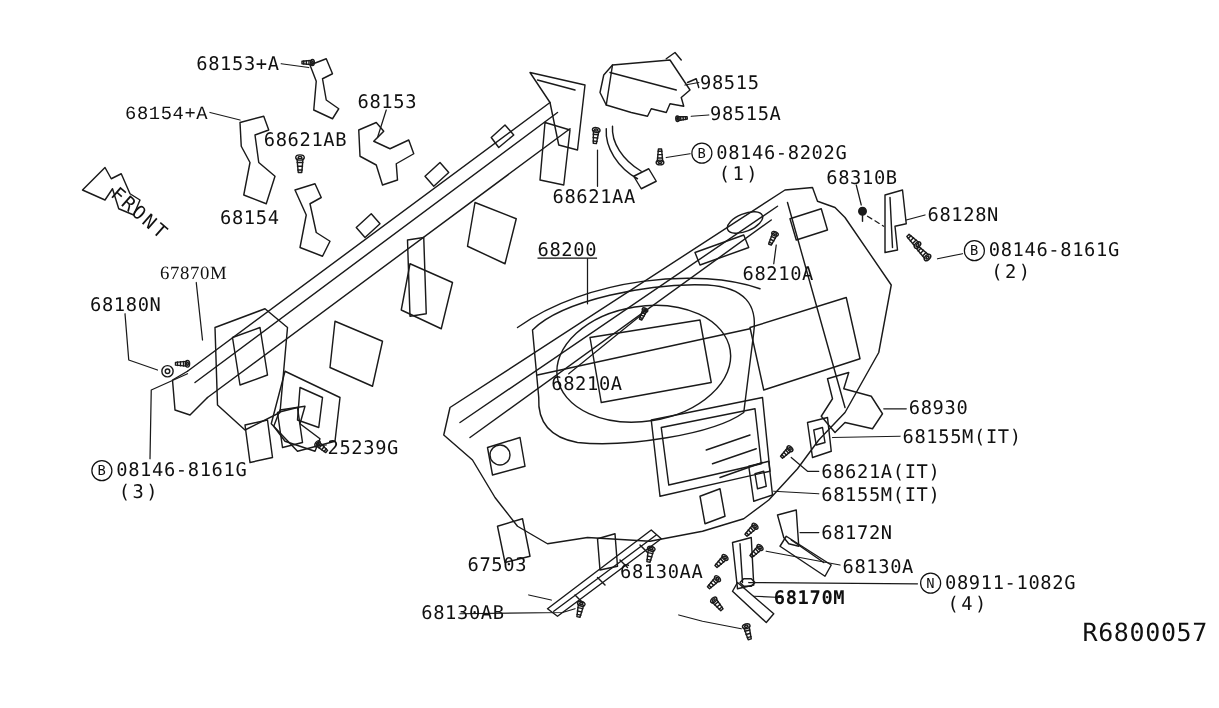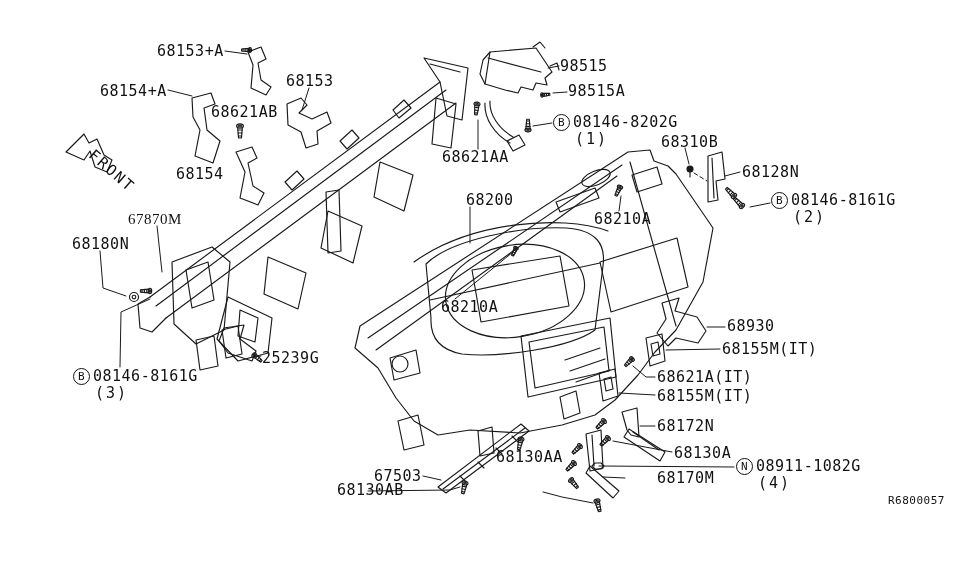--- a/index.html
+++ b/index.html
@@ -9,21 +9,21 @@
   .callout{position:absolute;white-space:nowrap;line-height:15px;font-size:15px;
            letter-spacing:0.5px;color:#111;}
   .callout .row{display:flex;align-items:center;}
   .callout .circ{display:inline-flex;align-items:center;justify-content:center;
            width:17px;height:17px;border:1.4px solid #111;border-radius:50%;
            font-size:11px;line-height:11px;margin-right:3px;box-sizing:border-box;
            flex:0 0 auto;}
   .callout .qty{display:block;margin-left:22px;letter-spacing:2px;margin-top:1px;}
   .front-label{position:absolute;left:97px;top:146px;font-size:15px;letter-spacing:2px;
            transform:rotate(41deg);transform-origin:left top;}
-  .ref-code{position:absolute;left:888px;top:494px;font-size:11px;letter-spacing:0.5px;text-align:right;}
+  .ref-code{position:absolute;left:866px;top:494px;font-size:20px;letter-spacing:0.5px;text-align:right;}
   svg *{vector-effect:non-scaling-stroke;}
 </style>
 </head>
 <body>
 
 <div id="stage">
 
   <svg id="drawing" width="975" height="566" viewBox="0 0 975 566" fill="none" stroke="#1a1a1a" stroke-width="1.15" stroke-linejoin="round" stroke-linecap="round">
 
     <defs>
@@ -227,21 +227,21 @@
   <div class="ref-code">R6800057</div>
 
   <div>
       <div class="callout" style="left: 157px; top: 44px;">
     <span class="row">
 
       <span>68153+A</span>
     </span>
 
   </div>
-      <div class="callout" style="left: 100px; top: 84px;">
+      <div class="callout" style="left: 100px; top: 84px; font-family: Liberation Mono, monospace;">
     <span class="row">
 
       <span>68154+A</span>
     </span>
 
   </div>
       <div class="callout" style="left: 286px; top: 74px;">
     <span class="row">
 
       <span>68153</span>
@@ -332,21 +332,21 @@
     </span>
 
   </div>
       <div class="callout" style="left: 771px; top: 192px;">
     <span class="row">
       <span class="circ">B</span>
       <span>08146-8161G</span>
     </span>
     <span class="qty">(2)</span>
   </div>
-      <div class="callout" style="left: 466px; top: 193px;">
+      <div class="callout" style="left: 430px; top: 193px; text-decoration: underline;">
     <span class="row">
 
       <span>68200</span>
     </span>
 
   </div>
       <div class="callout" style="left: 594px; top: 212px;">
     <span class="row">
 
       <span>68210A</span>
@@ -402,28 +402,28 @@
     </span>
 
   </div>
       <div class="callout" style="left: 736px; top: 458px;">
     <span class="row">
       <span class="circ">N</span>
       <span>08911-1082G</span>
     </span>
     <span class="qty">(4)</span>
   </div>
-      <div class="callout" style="left: 657px; top: 471px;">
+      <div class="callout" style="left: 619px; top: 471px; font-weight: bold;">
     <span class="row">
 
       <span>68170M</span>
     </span>
 
   </div>
-      <div class="callout" style="left: 374px; top: 469px;">
+      <div class="callout" style="left: 374px; top: 445px;">
     <span class="row">
 
       <span>67503</span>
     </span>
 
   </div>
       <div class="callout" style="left: 297px; top: 483px; margin-left: 40px;">
     <span class="row">
 
       <span>68130AB</span>

